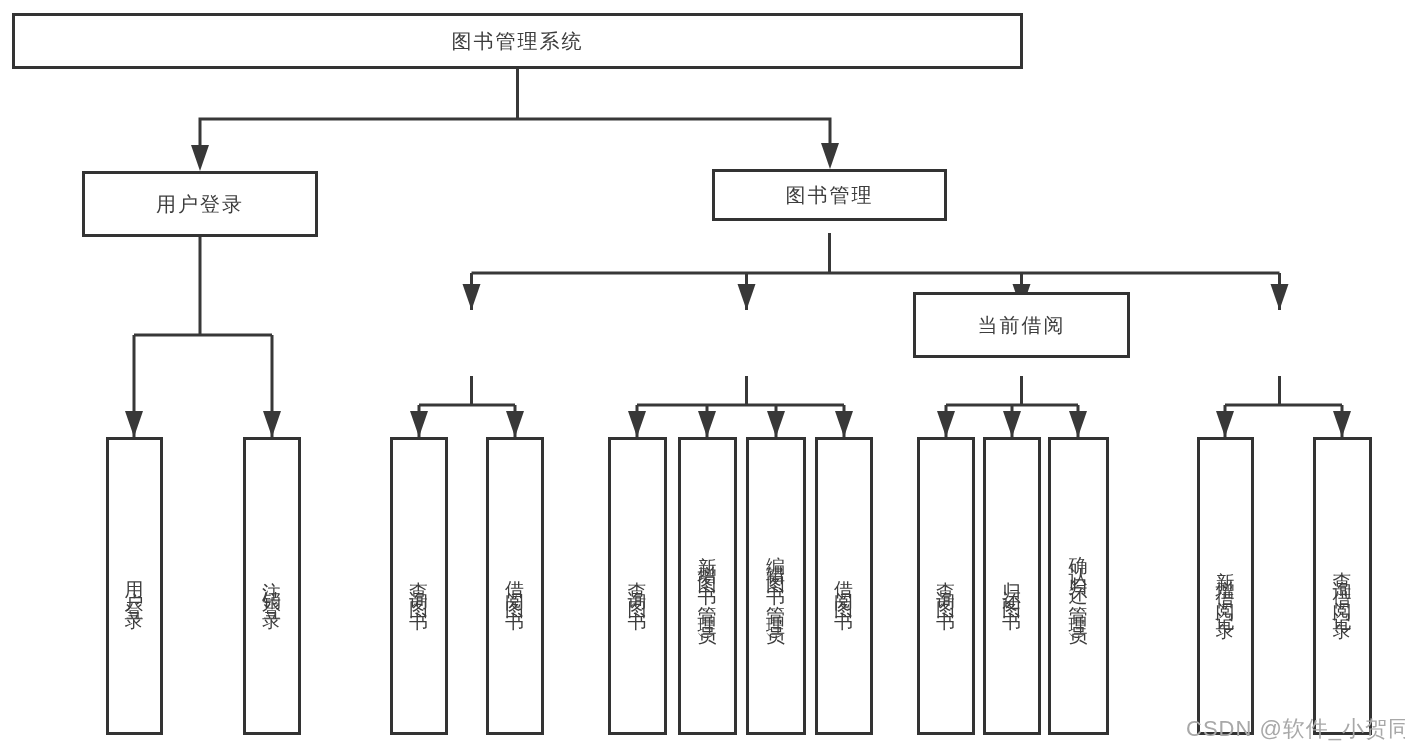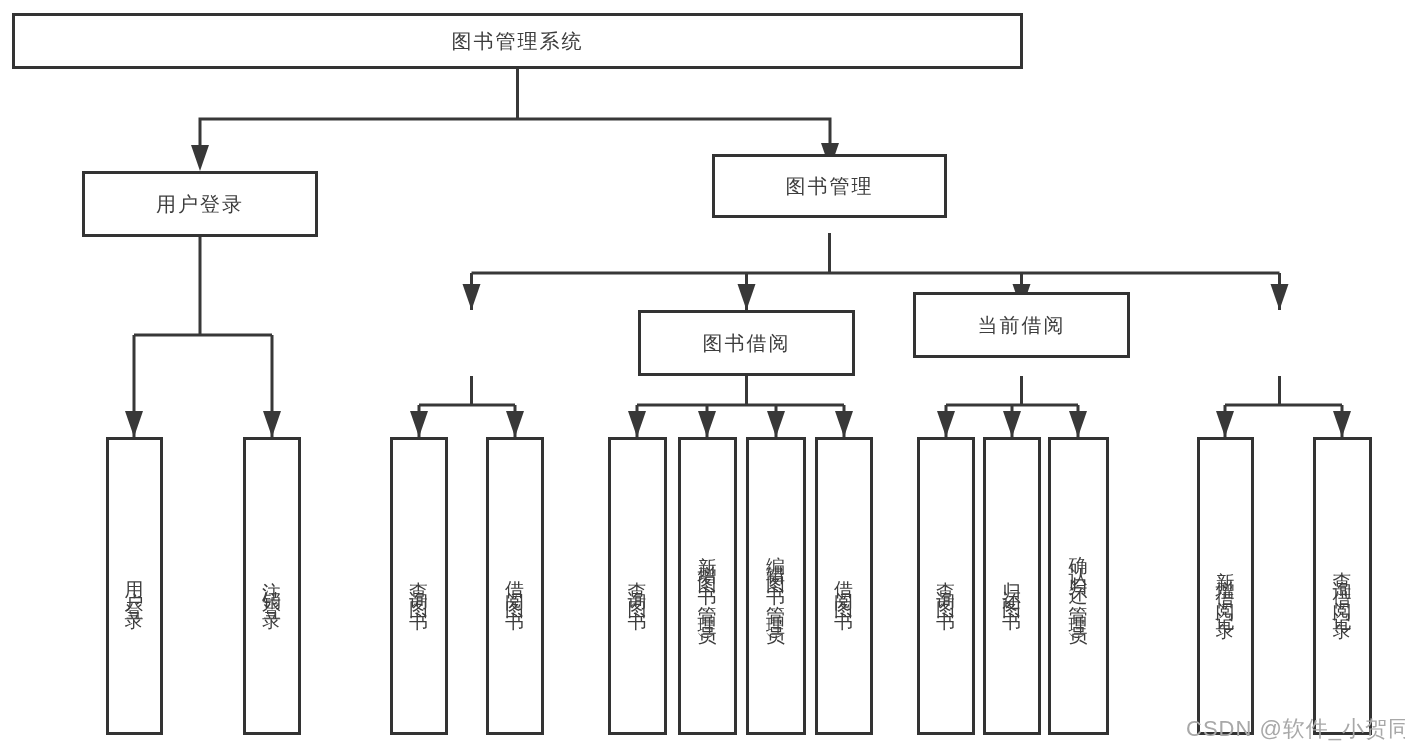--- a/index.html
+++ b/index.html
@@ -71,27 +71,24 @@
     <polygon points="1333,411 1351,411 1342,437"></polygon>
   </svg>
 
   <div class="node h" style="left:12px;top:13px;width:1011px;height:56px">
     <span>图书管理系统</span>
   </div>
 
   <div class="node h" style="left:82px;top:171px;width:236px;height:66px">
     <span>用户登录</span>
   </div>
-  <div class="node h" style="left:712px;top:154px;width:235px;height:64px">
+  <div class="node h" style="left:712px;top:169px;width:235px;height:52px">
     <span>图书管理</span>
   </div>
 
-  <div class="node h" style="left:638px;top:310px;width:217px;height:66px">
-    <span>图书借阅</span>
-  </div>
   <div class="node h" style="left:913px;top:292px;width:217px;height:66px">
     <span>当前借阅</span>
   </div>
 
   <div class="node v" style="left:106px;top:437px;width:57px;height:298px">
     <span>用户登录</span>
   </div>
   <div class="node v" style="left:243px;top:437px;width:58px;height:298px">
     <span>注销登录</span>
   </div>

